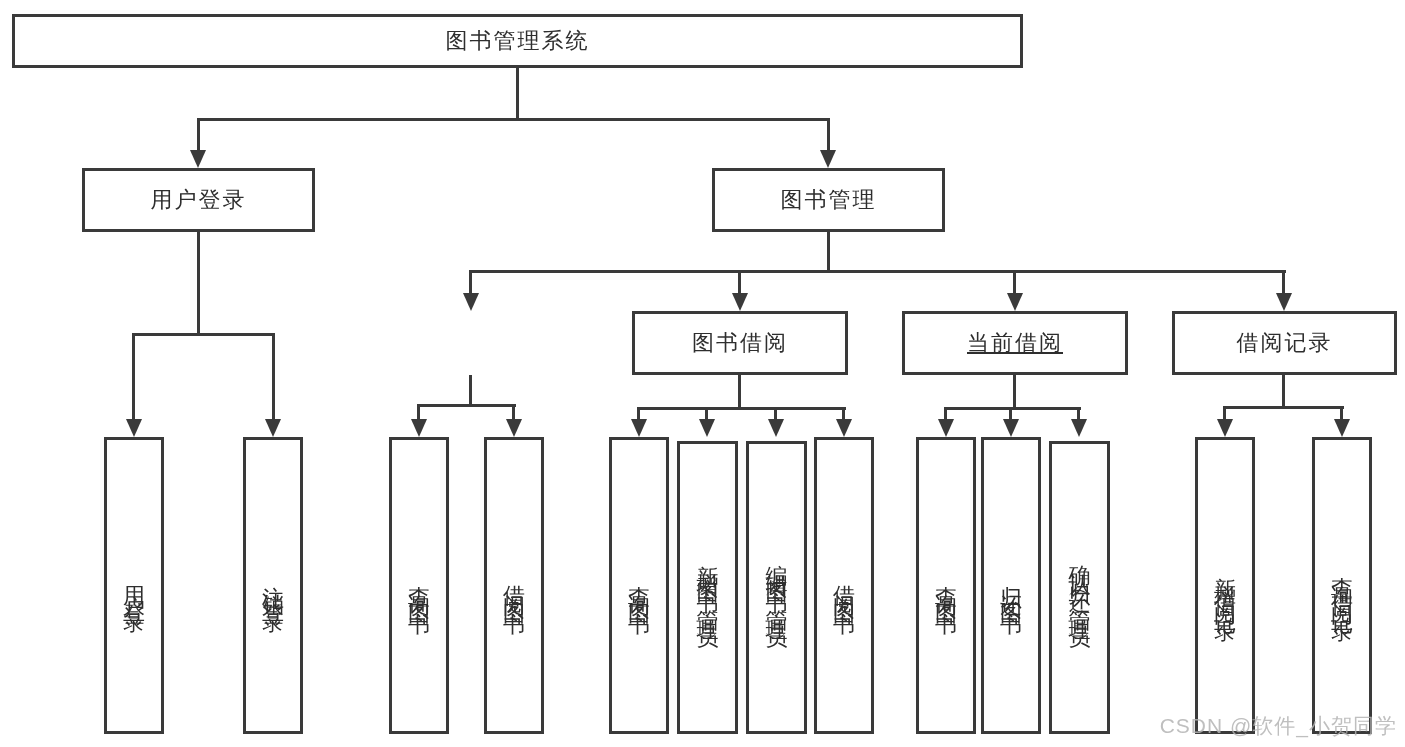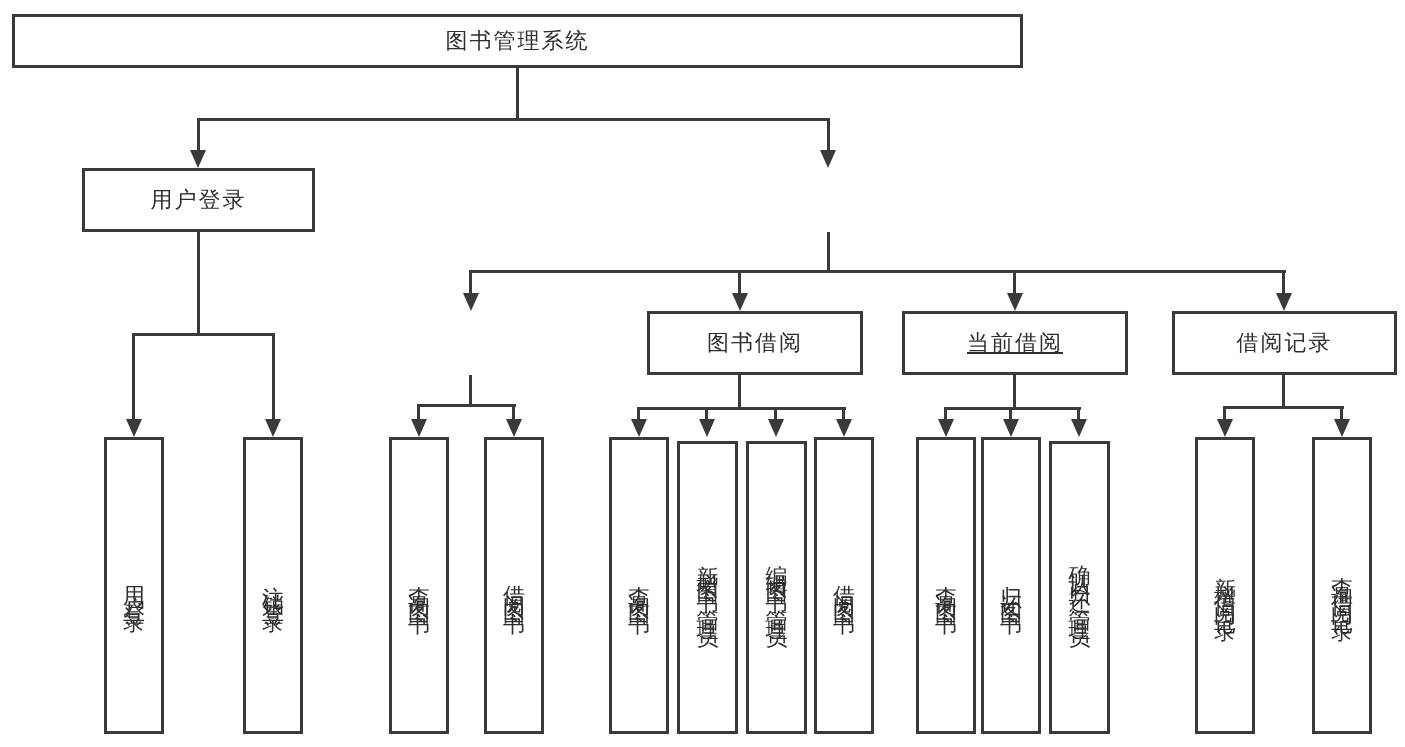--- a/index.html
+++ b/index.html
@@ -43,40 +43,43 @@
   <div class="line" style="left:516px;top:68px;width:3px;height:51px;"></div>
   <div class="line" style="left:197px;top:118px;width:633px;height:3px;"></div>
   <div class="line" style="left:197px;top:118px;width:3px;height:34px;"></div>
   <div class="arrow" style="left:190px;top:150px;"></div>
   <div class="line" style="left:827px;top:118px;width:3px;height:34px;"></div>
   <div class="arrow" style="left:820px;top:150px;"></div>
 
   <div class="box" style="left:82px;top:168px;width:233px;height:64px;">
     <span>用户登录</span>
   </div>
+  <div class="box" style="left:712px;top:168px;width:233px;height:64px;">
+    <span>图书管理</span>
+  </div>
 
   <div class="line" style="left:197px;top:232px;width:3px;height:104px;"></div>
   <div class="line" style="left:132px;top:333px;width:143px;height:3px;"></div>
   <div class="line" style="left:132px;top:333px;width:3px;height:86px;"></div>
   <div class="arrow" style="left:126px;top:419px;"></div>
   <div class="line" style="left:272px;top:333px;width:3px;height:86px;"></div>
   <div class="arrow" style="left:265px;top:419px;"></div>
 
   <div class="line" style="left:827px;top:232px;width:3px;height:41px;"></div>
   <div class="line" style="left:469px;top:270px;width:817px;height:3px;"></div>
   <div class="line" style="left:469px;top:270px;width:3px;height:23px;"></div>
   <div class="arrow" style="left:463px;top:293px;"></div>
   <div class="line" style="left:738px;top:270px;width:3px;height:23px;"></div>
   <div class="arrow" style="left:732px;top:293px;"></div>
   <div class="line" style="left:1013px;top:270px;width:3px;height:23px;"></div>
   <div class="arrow" style="left:1007px;top:293px;"></div>
   <div class="line" style="left:1282px;top:270px;width:3px;height:23px;"></div>
   <div class="arrow" style="left:1276px;top:293px;"></div>
 
-  <div class="box" style="left:647px;top:311px;width:216px;height:64px;">
+  <div class="box" style="left:632px;top:311px;width:216px;height:64px;">
     <span>图书借阅</span>
   </div>
   <div class="box" style="left:902px;top:311px;width:226px;height:64px;text-decoration:underline;">
     <span>当前借阅</span>
   </div>
   <div class="box" style="left:1172px;top:311px;width:225px;height:64px;">
     <span>借阅记录</span>
   </div>
 
   <div class="line" style="left:469px;top:375px;width:3px;height:31px;"></div>
@@ -150,14 +153,15 @@
     <span>确认归还（管理员）</span>
   </div>
 
   <div class="vbox" style="left:1195px;top:437px;width:60px;height:297px;">
     <span>新增借阅记录</span>
   </div>
   <div class="vbox" style="left:1312px;top:437px;width:60px;height:297px;">
     <span>查询借阅记录</span>
   </div>
 
+  <div class="watermark">CSDN @软件_小贺同学</div>
 
 </div>
 
 </body></html>

